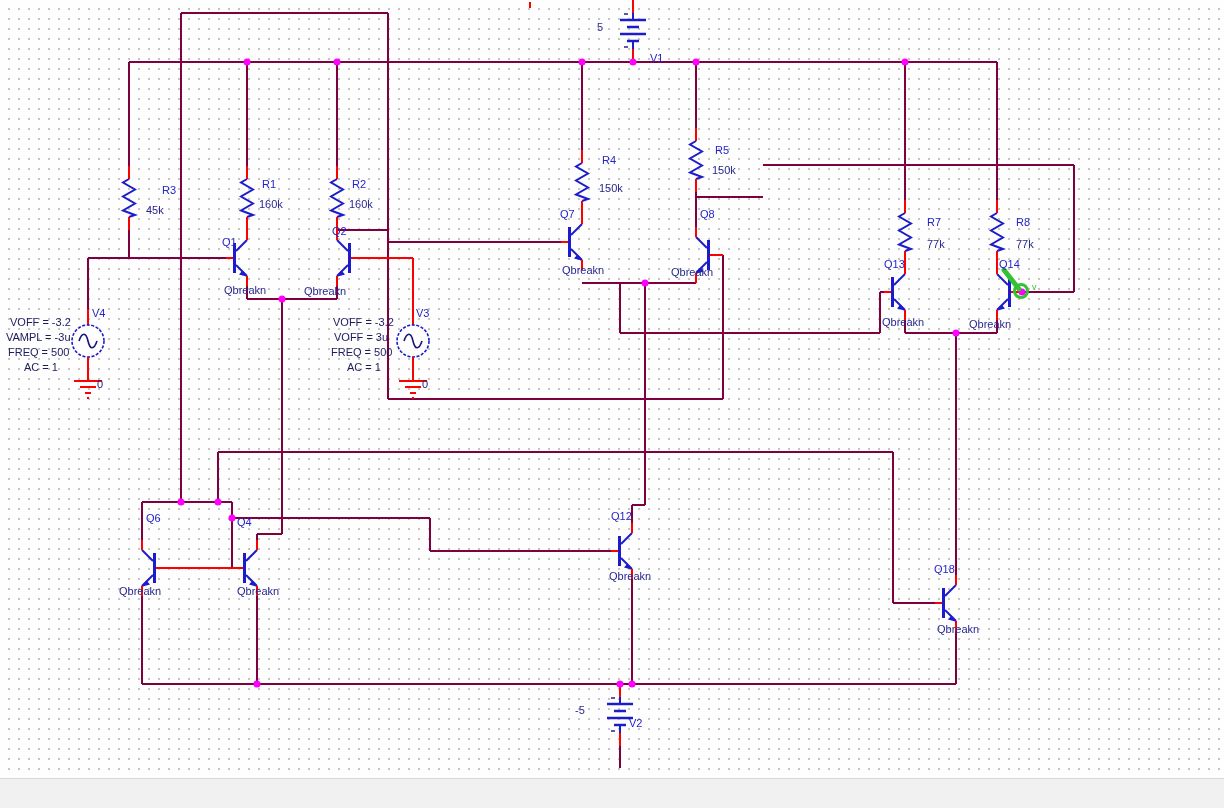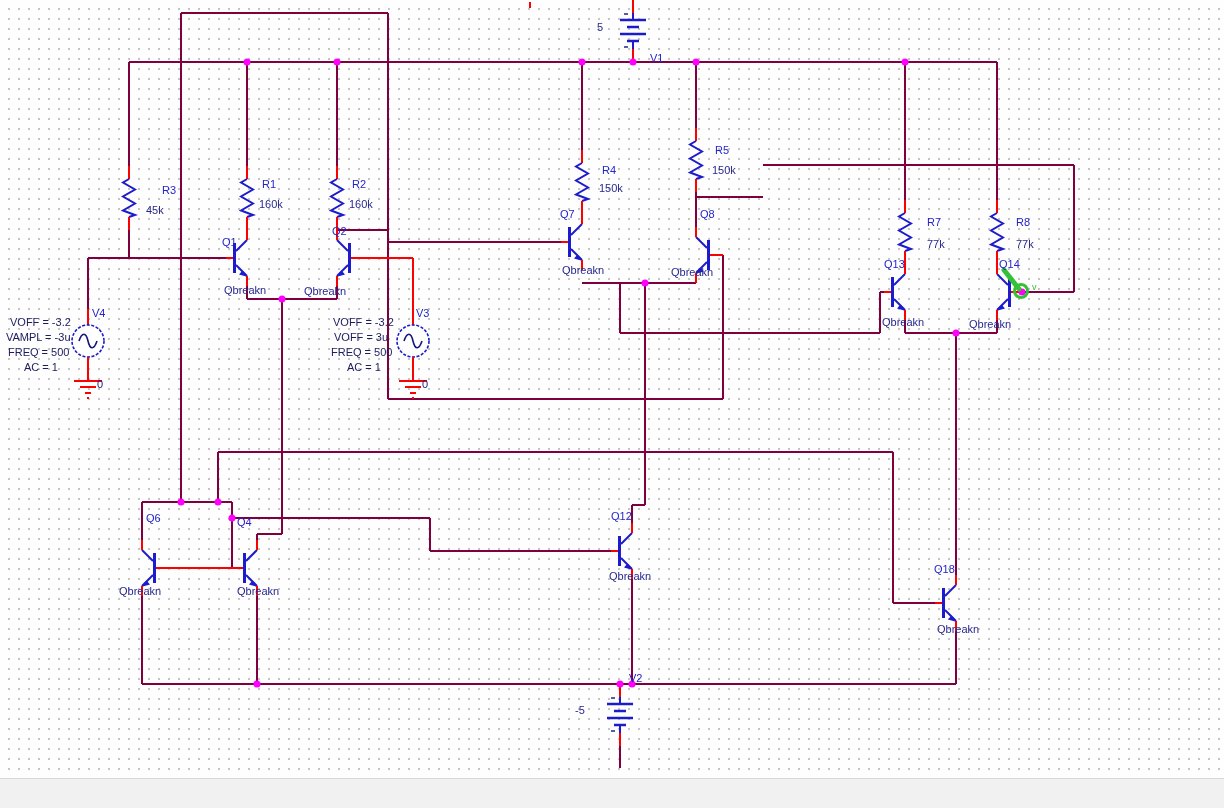--- a/index.html
+++ b/index.html
@@ -211,21 +211,21 @@
         <circle cx="1021" cy="291" r="6.5" fill="none" stroke="#35c135" stroke-width="3"></circle>
       </g>
     </svg>
 
     <div class="lbl ref" style="left:162px;top:184px">R3</div>
     <div class="lbl val" style="left:146px;top:204px">45k</div>
     <div class="lbl ref" style="left:262px;top:178px">R1</div>
     <div class="lbl val" style="left:259px;top:198px">160k</div>
     <div class="lbl ref" style="left:352px;top:178px">R2</div>
     <div class="lbl val" style="left:349px;top:198px">160k</div>
-    <div class="lbl ref" style="left:602px;top:164px">R4</div>
+    <div class="lbl ref" style="left:602px;top:154px">R4</div>
     <div class="lbl val" style="left:599px;top:182px">150k</div>
     <div class="lbl ref" style="left:715px;top:144px">R5</div>
     <div class="lbl val" style="left:712px;top:164px">150k</div>
     <div class="lbl ref" style="left:927px;top:216px">R7</div>
     <div class="lbl val" style="left:927px;top:238px">77k</div>
     <div class="lbl ref" style="left:1016px;top:216px">R8</div>
     <div class="lbl val" style="left:1016px;top:238px">77k</div>
 
     <div class="lbl ref" style="left:222px;top:236px">Q1</div>
     <div class="lbl val" style="left:224px;top:284px">Qbreakn</div>
@@ -244,21 +244,21 @@
     <div class="lbl ref" style="left:237px;top:516px">Q4</div>
     <div class="lbl val" style="left:237px;top:585px">Qbreakn</div>
     <div class="lbl ref" style="left:611px;top:510px">Q12</div>
     <div class="lbl val" style="left:609px;top:570px">Qbreakn</div>
     <div class="lbl ref" style="left:934px;top:563px">Q18</div>
     <div class="lbl val" style="left:937px;top:623px">Qbreakn</div>
 
     <div class="lbl val" style="left:597px;top:21px">5</div>
     <div class="lbl ref" style="left:650px;top:52px">V1</div>
     <div class="lbl val" style="left:575px;top:704px">-5</div>
-    <div class="lbl ref" style="left:629px;top:672px">V2</div>
+    <div class="lbl ref" style="left:629px;top:717px">V2</div>
     <div class="lbl ref" style="left:92px;top:307px">V4</div>
     <div class="lbl ref" style="left:416px;top:307px">V3</div>
 
     <div class="lbl param" style="left:10px;top:316px">VOFF = -3.2</div>
     <div class="lbl param" style="left:6px;top:331px">VAMPL = -3u</div>
     <div class="lbl param" style="left:8px;top:346px">FREQ = 500</div>
     <div class="lbl param" style="left:24px;top:361px">AC = 1</div>
 
     <div class="lbl param" style="left:333px;top:316px">VOFF = -3.2</div>
     <div class="lbl param" style="left:334px;top:331px">VOFF = 3u</div>

